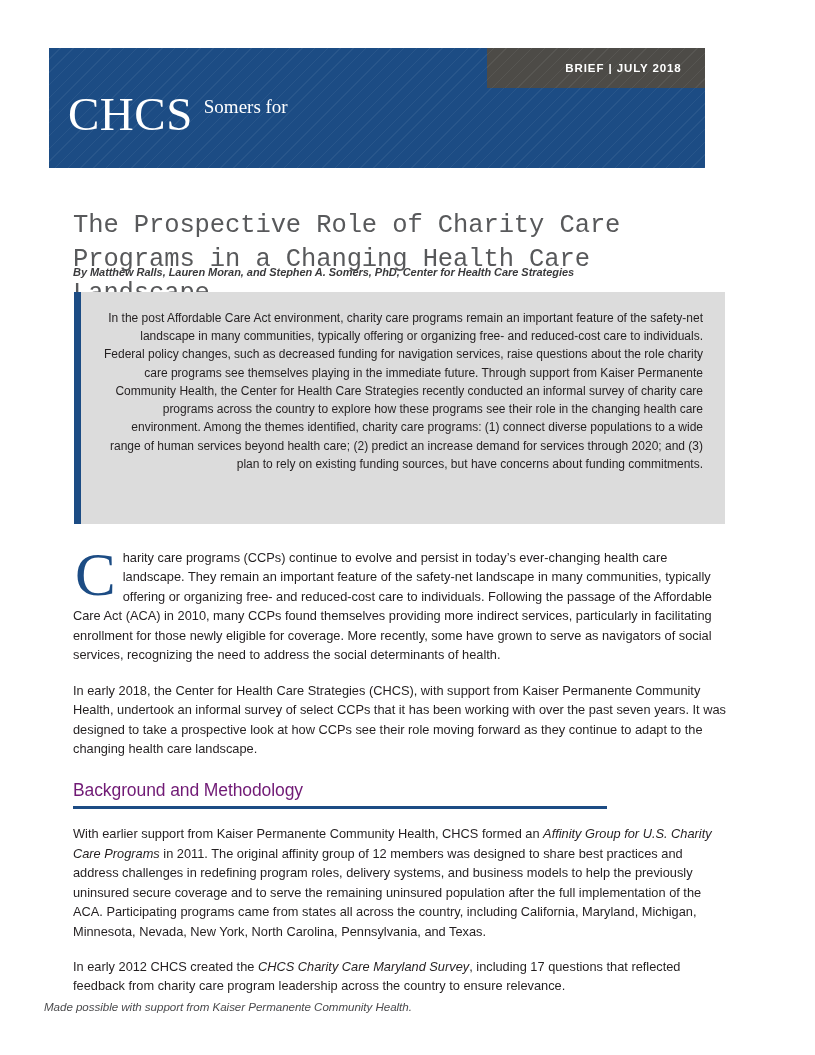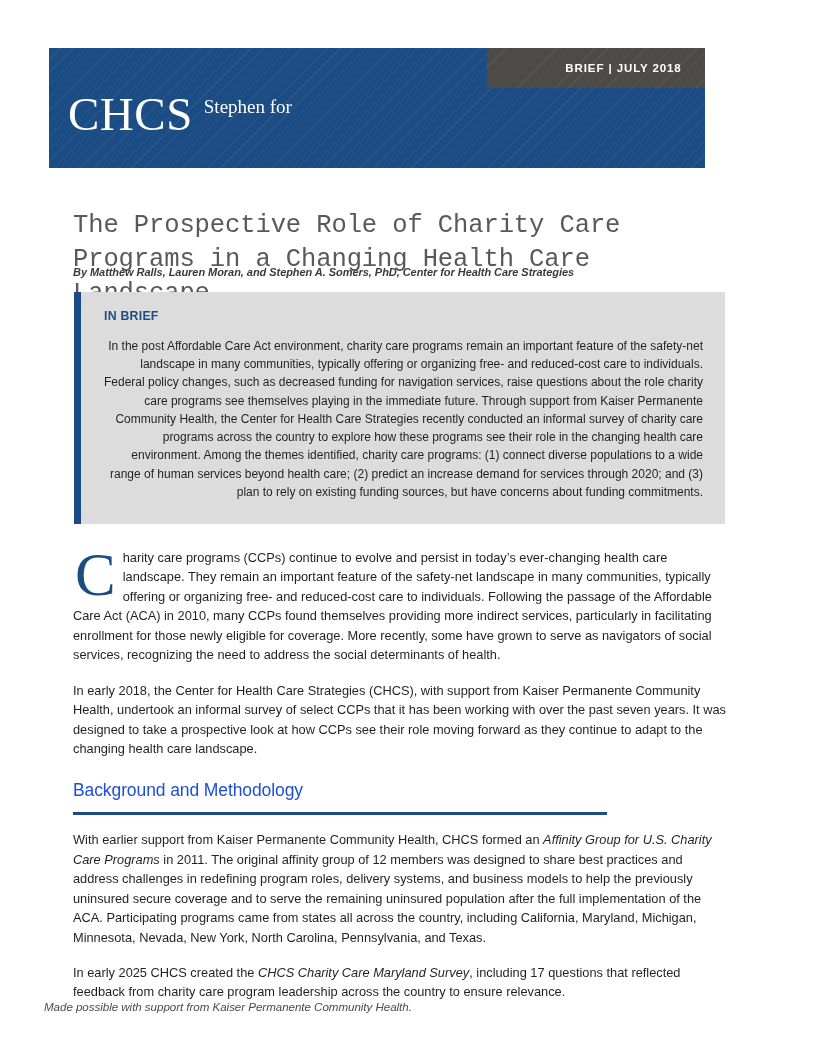--- a/index.html
+++ b/index.html
@@ -160,24 +160,24 @@
     font-size: 61px;
     line-height: 0.76;
     color: #1c4c84;
     font-weight: 400;
     margin: 2px 7px 0 2px;
     padding-top: 2px;
   }
 
   .section-heading {
     font-size: 17.5px;
-    color: #1d4ed8;
+    color: #701a75;
     font-weight: 400;
     margin: 22px 0 0 0;
-    padding-bottom: 11px;
+    padding-bottom: 5px;
     letter-spacing: -0.1px;
   }
   .section-rule {
     width: 534px;
     height: 3px;
     background: #1c4c84;
     margin: 0 0 15px 0;
   }
 
   em.ital { font-style: italic; }
@@ -195,45 +195,44 @@
 </style>
 </head>
 <body>
 
 <div class="header-banner">
   <div class="brief-box">
     <span>BRIEF  |  JULY 2018</span>
   </div>
   <div class="logo-block">
     <span class="logo-mark">CHCS</span>
-    <span class="logo-words"><span>Stephen for</span><br></span>
+    <span class="logo-words"><span>Somers for</span><br></span>
   </div>
 </div>
 
 <h1 class="doc-title">The Prospective Role of Charity Care Programs in a Changing Health Care Landscape</h1>
 <div class="doc-byline">By Matthew Ralls, Lauren Moran, and Stephen A. Somers, PhD, Center for Health Care Strategies</div>
 
 <div class="inbrief-wrap">
   <div class="inbrief-bar"></div>
   <div class="inbrief-body">
-    <div class="inbrief-label">IN BRIEF</div>
     <div class="inbrief-text">In the post Affordable Care Act environment, charity care programs remain an important feature of the safety-net landscape in many communities, typically offering or organizing free- and reduced-cost care to individuals. Federal policy changes, such as decreased funding for navigation services, raise questions about the role charity care programs see themselves playing in the immediate future. Through support from Kaiser Permanente Community Health, the Center for Health Care Strategies recently conducted an informal survey of charity care programs across the country to explore how these programs see their role in the changing health care environment. Among the themes identified, charity care programs: (1) connect diverse populations to a wide range of human services beyond health care; (2) predict an increase demand for services through 2020; and (3) plan to rely on existing funding sources, but have concerns about funding commitments.</div>
   </div>
 </div>
 
 <div class="body-col">
 
   <p class="body-para dropcap-para">
     <span class="dropcap">C</span><span>harity care programs (CCPs) continue to evolve and persist in today’s ever-changing health care landscape. They remain an important feature of the safety-net landscape in many communities, typically offering or organizing free- and reduced-cost care to individuals. Following the passage of the Affordable Care Act (ACA) in 2010, many CCPs found themselves providing more indirect services, particularly in facilitating enrollment for those newly eligible for coverage. More recently, some have grown to serve as navigators of social services, recognizing the need to address the social determinants of health.</span>
   </p>
 
   <p class="body-para">In early 2018, the Center for Health Care Strategies (CHCS), with support from Kaiser Permanente Community Health, undertook an informal survey of select CCPs that it has been working with over the past seven years. It was designed to take a prospective look at how CCPs see their role moving forward as they continue to adapt to the changing health care landscape.</p>
 
   <h2 class="section-heading">Background and Methodology</h2>
   <div class="section-rule"></div>
 
   <p class="body-para"><span>With earlier support from Kaiser Permanente Community Health, CHCS formed an </span><em class="ital">Affinity Group for U.S. Charity Care Programs</em><span> in 2011. The original affinity group of 12 members was designed to share best practices and address challenges in redefining program roles, delivery systems, and business models to help the previously uninsured secure coverage and to serve the remaining uninsured population after the full implementation of the ACA. Participating programs came from states all across the country, including California, Maryland, Michigan, Minnesota, Nevada, New York, North Carolina, Pennsylvania, and Texas.</span></p>
 
-  <p class="body-para"><span>In early 2025 CHCS created the </span><em class="ital">CHCS Charity Care Maryland Survey</em><span>, including 17 questions that reflected feedback from charity care program leadership across the country to ensure relevance.</span></p>
+  <p class="body-para"><span>In early 2012 CHCS created the </span><em class="ital">CHCS Charity Care Maryland Survey</em><span>, including 17 questions that reflected feedback from charity care program leadership across the country to ensure relevance.</span></p>
 
 </div>
 
 <div class="footer-note">Made possible with support from Kaiser Permanente Community Health.</div>
 
 </body></html>

